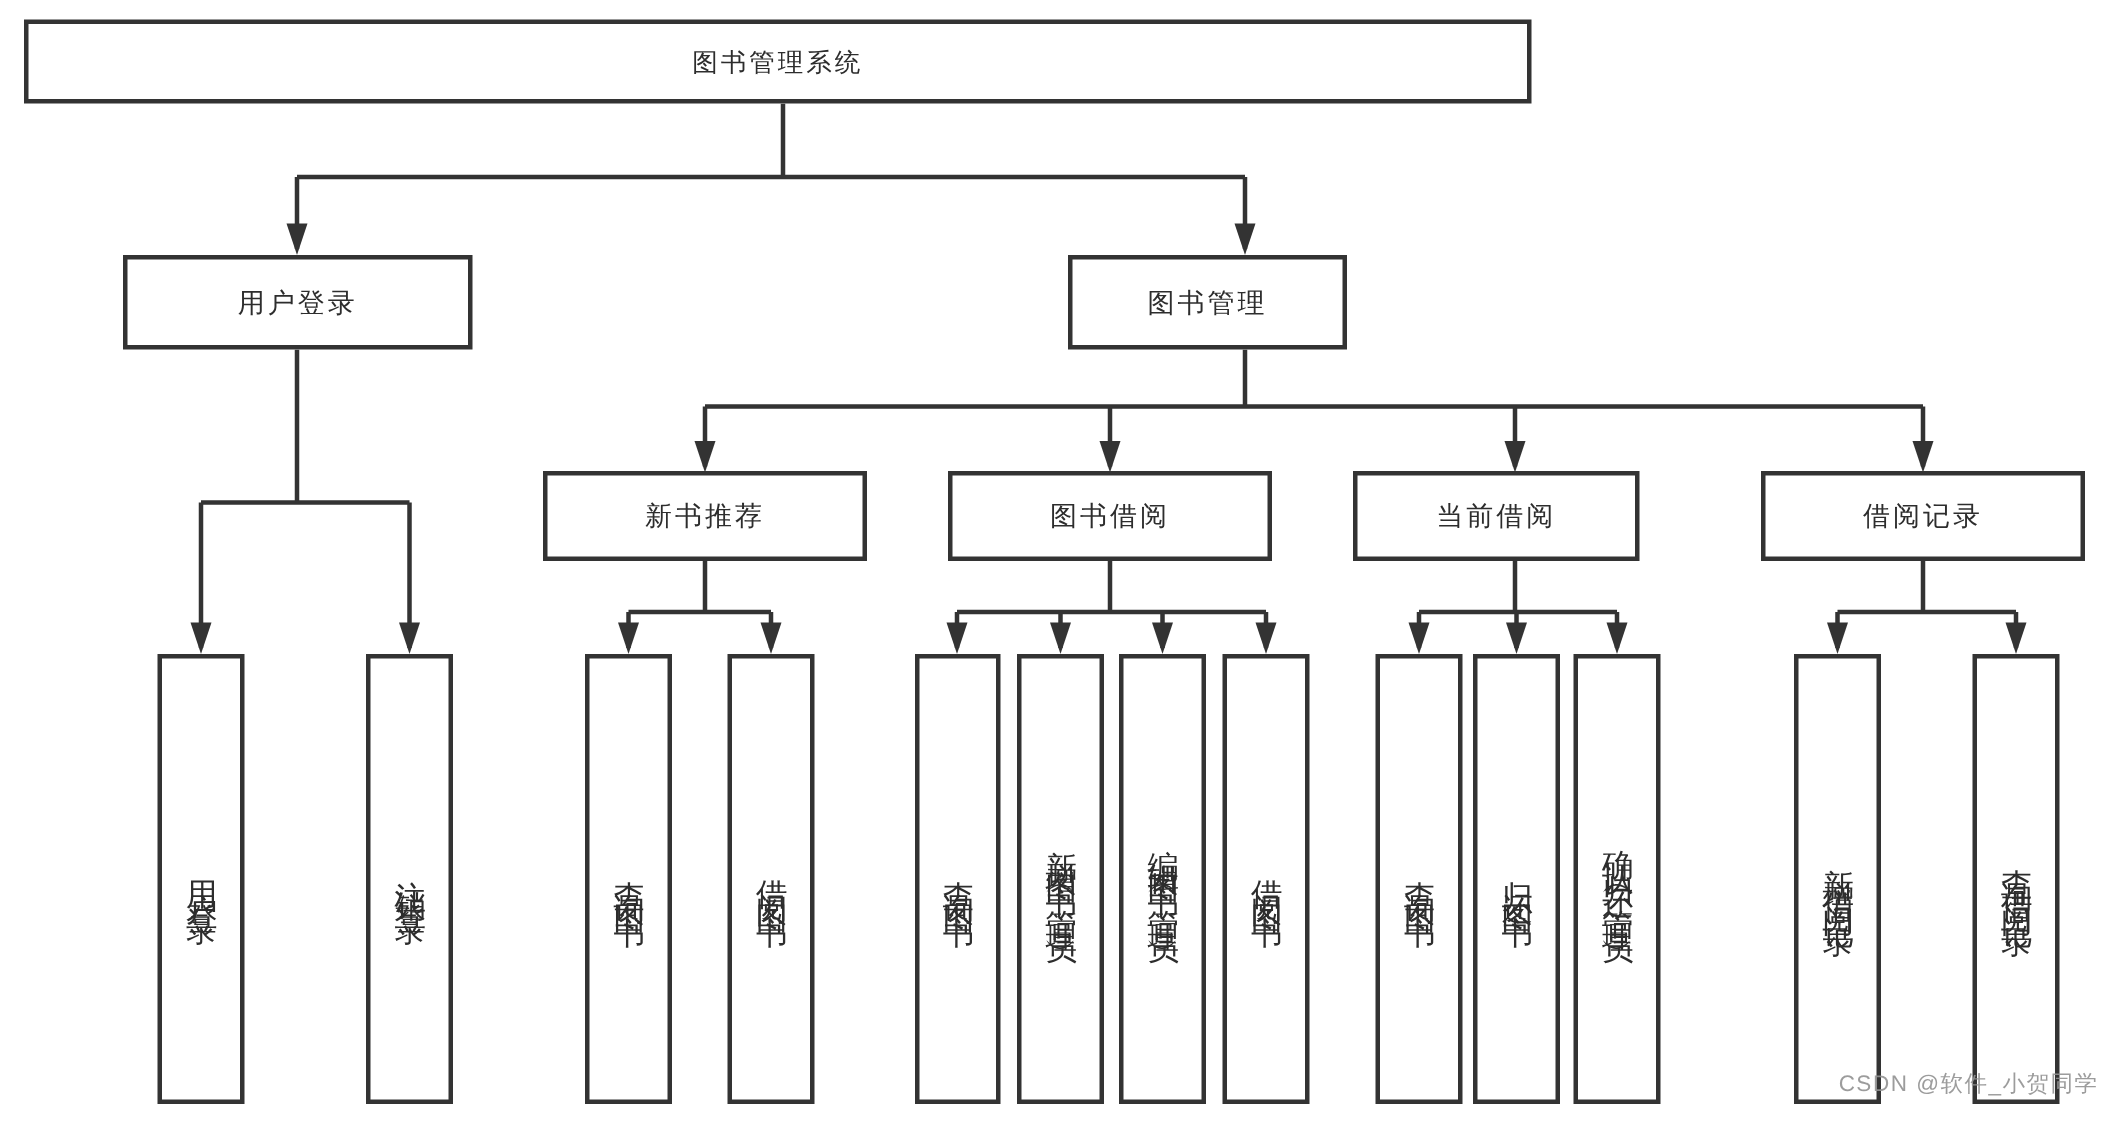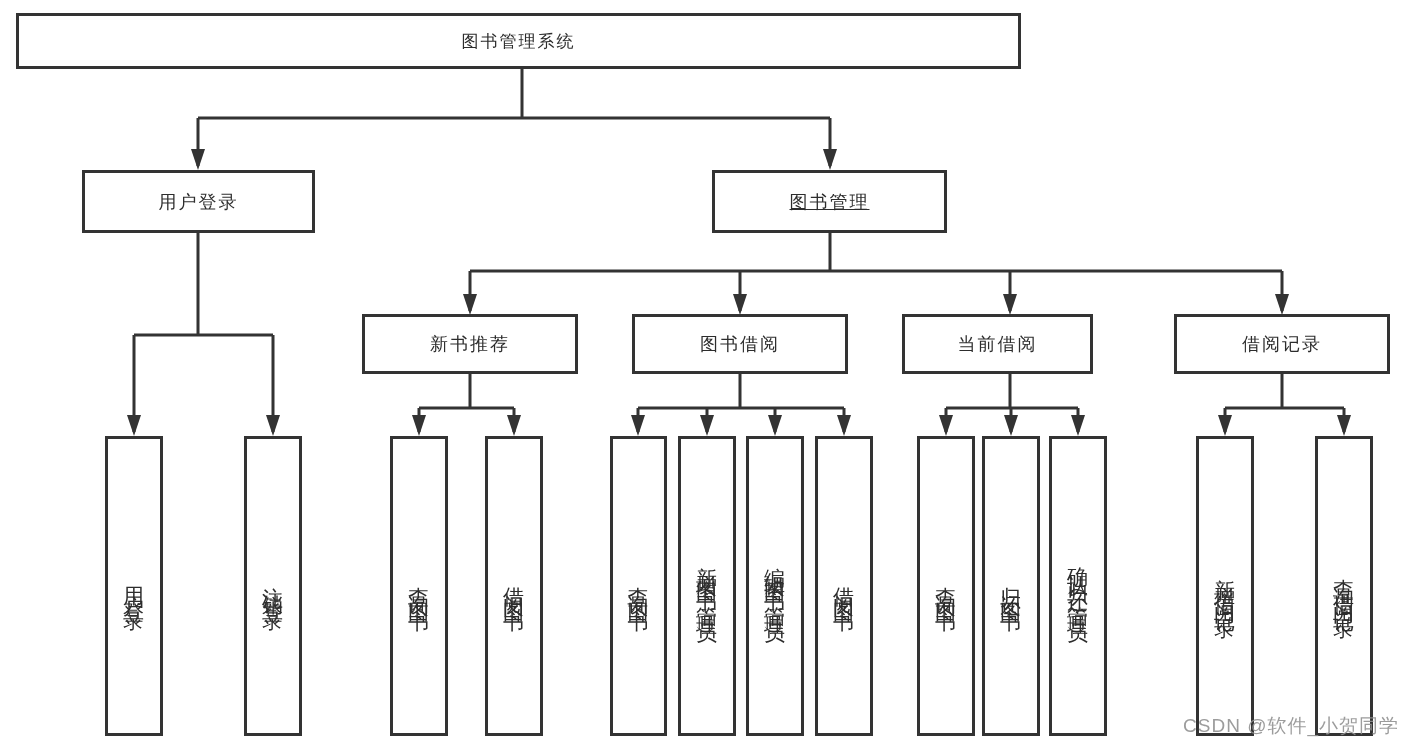--- a/index.html
+++ b/index.html
@@ -56,21 +56,21 @@
     writing-mode: vertical-rl;
     text-orientation: mixed;
     font-size: 21px;
     letter-spacing: 8px;
     line-height: 1;
   }
   .watermark {
     position: absolute;
     right: 6px;
     top: 713px;
-    font-size: 19px;
+    font-size: 15px;
     color: rgba(145, 145, 145, 0.9);
     letter-spacing: 1px;
     z-index: 3;
     white-space: nowrap;
   }
 </style>
 </head>
 <body>
 
 <div class="canvas">
@@ -125,21 +125,21 @@
     </g>
   </svg>
 
   <div class="box h lvl1" style="left:16px; top:13px; width:1005px; height:56px;">
     <span>图书管理系统</span>
   </div>
 
   <div class="box h" style="left:82px; top:170px; width:233px; height:63px;">
     <span>用户登录</span>
   </div>
-  <div class="box h" style="left:712px; top:170px; width:235px; height:63px;text-decoration:underline;">
+  <div class="box h" style="left:712px; top:170px; width:186px; height:63px;">
     <span>图书管理</span>
   </div>
 
   <div class="box h" style="left:362px; top:314px; width:216px; height:60px;">
     <span>新书推荐</span>
   </div>
   <div class="box h" style="left:632px; top:314px; width:216px; height:60px;">
     <span>图书借阅</span>
   </div>
   <div class="box h" style="left:902px; top:314px; width:191px; height:60px;">

